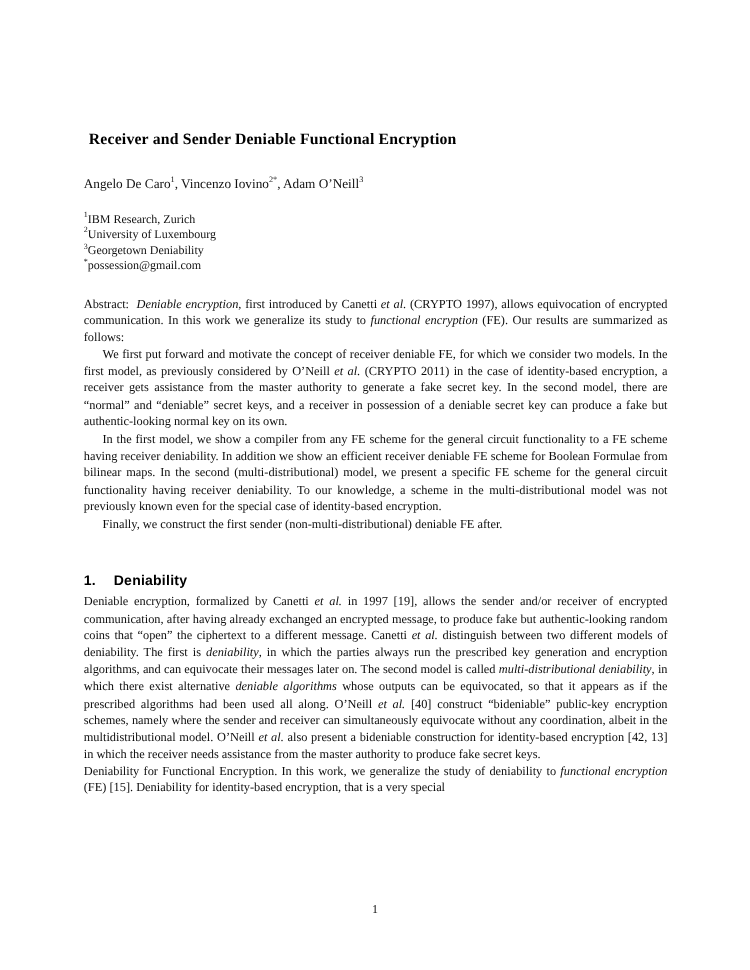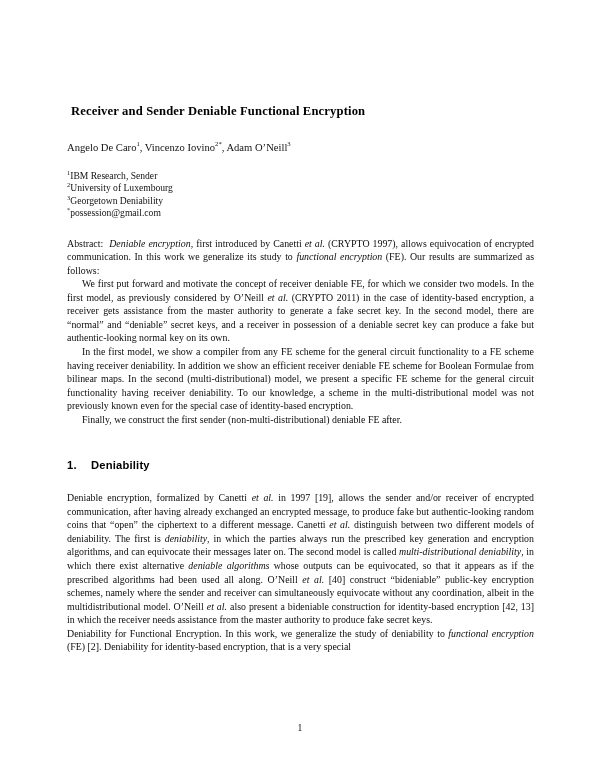--- a/index.html
+++ b/index.html
@@ -86,21 +86,21 @@
     font-size: 11.2px;
     margin-top: 33px;
     color: #000000;
     letter-spacing: 0.2px;
   }
   .section-heading .num {
     display: inline-block;
     width: 24px;
   }
   .body-block {
-    margin-top: 20px;
+    margin-top: 4px;
     font-size: 9.9px;
     line-height: 13.55px;
     text-align: justify;
     text-justify: inter-word;
     color: #0d0d0d;
   }
   .body-block p {
     margin: 0;
     text-indent: 0;
   }
@@ -120,36 +120,36 @@
 <div class="page">
   <div class="content">
 
     <div class="paper-title">Receiver and Sender Deniable Functional Encryption</div>
 
     <div class="authors">
       <span>Angelo De Caro</span><sup>1</sup><span>, </span><span>Vincenzo Iovino</span><sup>2*</sup><span>, </span><span>Adam O’Neill</span><sup>3</sup>
     </div>
 
     <div class="affiliations">
-      <div><sup>1</sup><span>IBM Research, Sender</span></div>
+      <div><sup>1</sup><span>IBM Research, Zurich</span></div>
       <div><sup>2</sup><span>University of Luxembourg</span></div>
       <div><sup>3</sup><span>Georgetown Deniability</span></div>
       <div><sup>*</sup><span>possession@gmail.com</span></div>
     </div>
 
     <div class="abstract-block">
       <p class="first"><span class="lbl-bold">Abstract:</span>&nbsp; <span class="it">Deniable encryption</span><span>, first introduced by Canetti </span><span class="it">et al.</span><span> (CRYPTO 1997), allows equivocation of encrypted communication. In this work we generalize its study to </span><span class="it">functional encryption</span><span> (FE). Our results are summarized as follows:</span></p>
       <p><span>We first put forward and motivate the concept of receiver deniable FE, for which we consider two models. In the first model, as previously considered by O’Neill </span><span class="it">et al.</span><span> (CRYPTO 2011) in the case of identity-based encryption, a receiver gets assistance from the master authority to generate a fake secret key. In the second model, there are “normal” and “deniable” secret keys, and a receiver in possession of a deniable secret key can produce a fake but authentic-looking normal key on its own.</span></p>
       <p>In the first model, we show a compiler from any FE scheme for the general circuit functionality to a FE scheme having receiver deniability. In addition we show an efficient receiver deniable FE scheme for Boolean Formulae from bilinear maps. In the second (multi-distributional) model, we present a specific FE scheme for the general circuit functionality having receiver deniability. To our knowledge, a scheme in the multi-distributional model was not previously known even for the special case of identity-based encryption.</p>
       <p>Finally, we construct the first sender (non-multi-distributional) deniable FE after.</p>
     </div>
 
     <div class="section-heading"><span class="num">1.</span><span>Deniability</span></div>
 
     <div class="body-block">
       <p><span>Deniable encryption, formalized by Canetti </span><span class="it">et al.</span><span> in 1997 [19], allows the sender and/or receiver of encrypted communication, after having already exchanged an encrypted message, to produce fake but authentic-looking random coins that “open” the ciphertext to a different message. Canetti </span><span class="it">et al.</span><span> distinguish between two different models of deniability. The first is </span><span class="it">deniability</span><span>, in which the parties always run the prescribed key generation and encryption algorithms, and can equivocate their messages later on. The second model is called </span><span class="it">multi-distributional deniability</span><span>, in which there exist alternative </span><span class="it">deniable algorithms</span><span> whose outputs can be equivocated, so that it appears as if the prescribed algorithms had been used all along. O’Neill </span><span class="it">et al.</span><span> [40] construct “bideniable” public-key encryption schemes, namely where the sender and receiver can simultaneously equivocate without any coordination, albeit in the multidistributional model. O’Neill </span><span class="it">et al.</span><span> also present a bideniable construction for identity-based encryption [42, 13] in which the receiver needs assistance from the master authority to produce fake secret keys.</span></p>
-      <p><span class="lbl-bold">Deniability for Functional Encryption.</span><span> In this work, we generalize the study of deniability to </span><span class="it">functional encryption</span><span> (FE) [2]. Deniability for identity-based encryption, that is a very special</span></p>
+      <p><span class="lbl-bold">Deniability for Functional Encryption.</span><span> In this work, we generalize the study of deniability to </span><span class="it">functional encryption</span><span> (FE) [15]. Deniability for identity-based encryption, that is a very special</span></p>
     </div>
 
   </div>
 
   <div class="page-number">1</div>
 </div>
 
 </body></html>

